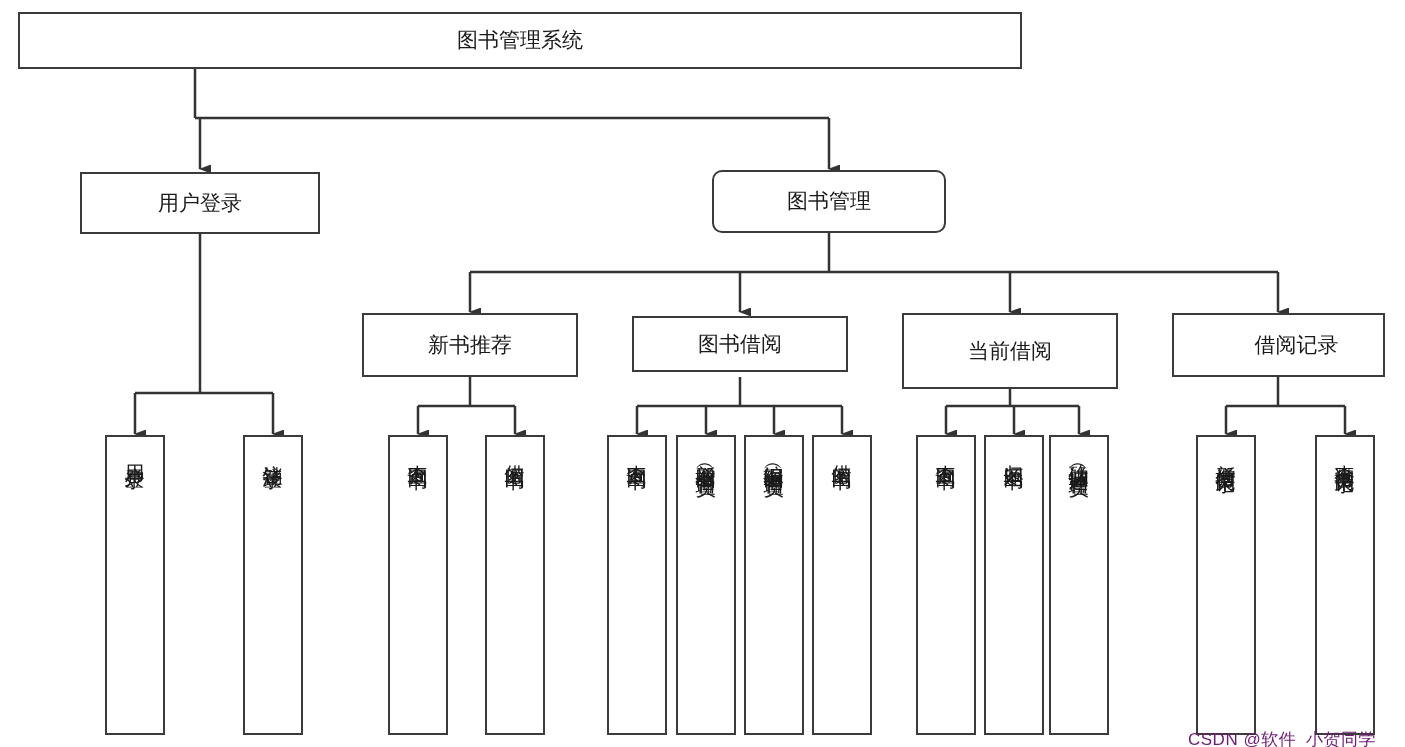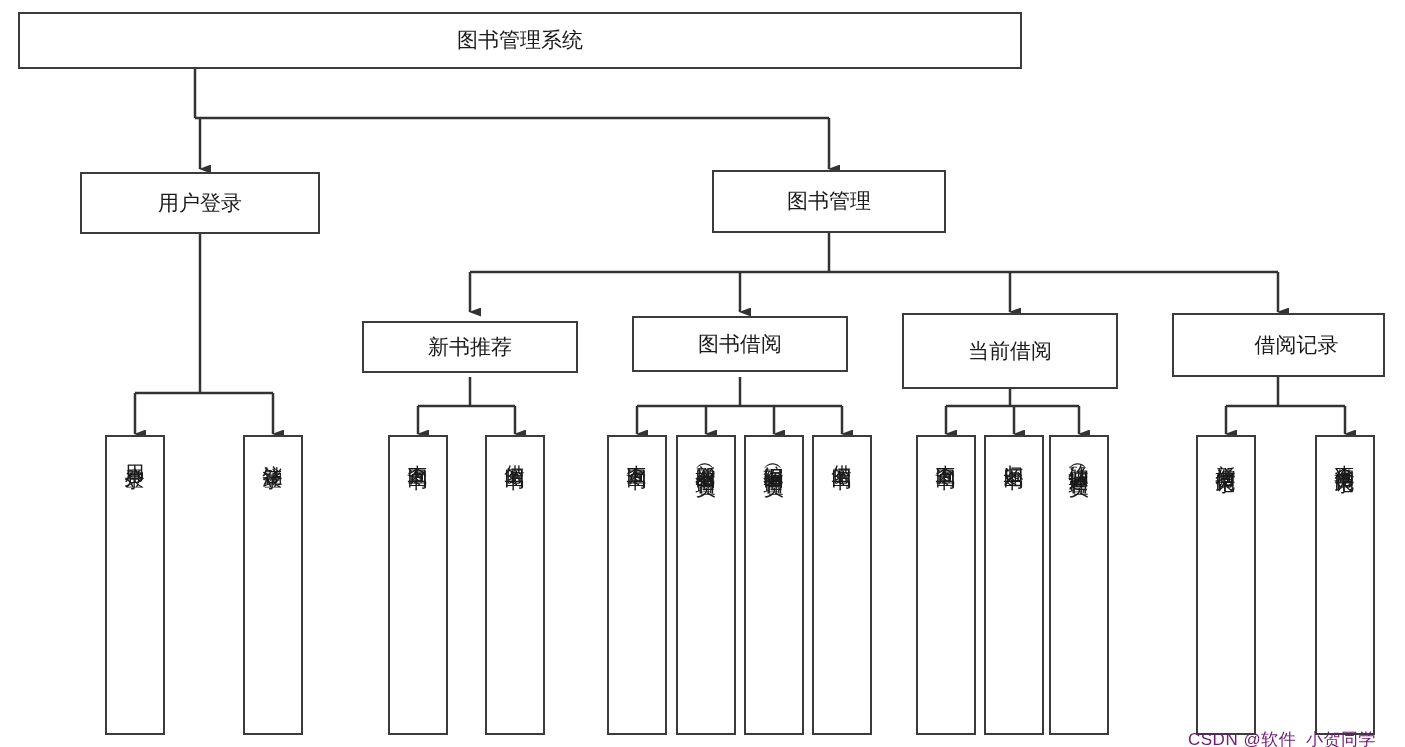--- a/index.html
+++ b/index.html
@@ -112,24 +112,24 @@
       </g>
   </svg>
 
   <div id="nodes-layer">
       <div class="node horizontal" style="left: 18px; top: 12px; width: 1004px; height: 57px;">
         <span class="node-label">图书管理系统</span>
       </div>
       <div class="node horizontal" style="left: 80px; top: 172px; width: 240px; height: 62px;">
         <span class="node-label">用户登录</span>
       </div>
-      <div class="node horizontal" style="left: 712px; top: 170px; width: 234px; height: 63px;">
+      <div class="node horizontal" style="left: 712px; top: 170px; width: 234px; height: 63px; border-radius: 10px;">
         <span class="node-label">图书管理</span>
       </div>
-      <div class="node horizontal" style="left: 362px; top: 313px; width: 216px; height: 52px; margin-top: 8px;">
+      <div class="node horizontal" style="left: 362px; top: 313px; width: 216px; height: 64px;">
         <span class="node-label">新书推荐</span>
       </div>
       <div class="node horizontal" style="left: 632px; top: 316px; width: 216px; height: 56px;">
         <span class="node-label">图书借阅</span>
       </div>
       <div class="node horizontal" style="left: 902px; top: 313px; width: 216px; height: 76px;">
         <span class="node-label">当前借阅</span>
       </div>
       <div class="node horizontal" style="left: 1172px; top: 313px; width: 213px; height: 64px; padding-left: 36px;">
         <span class="node-label">借阅记录</span>

